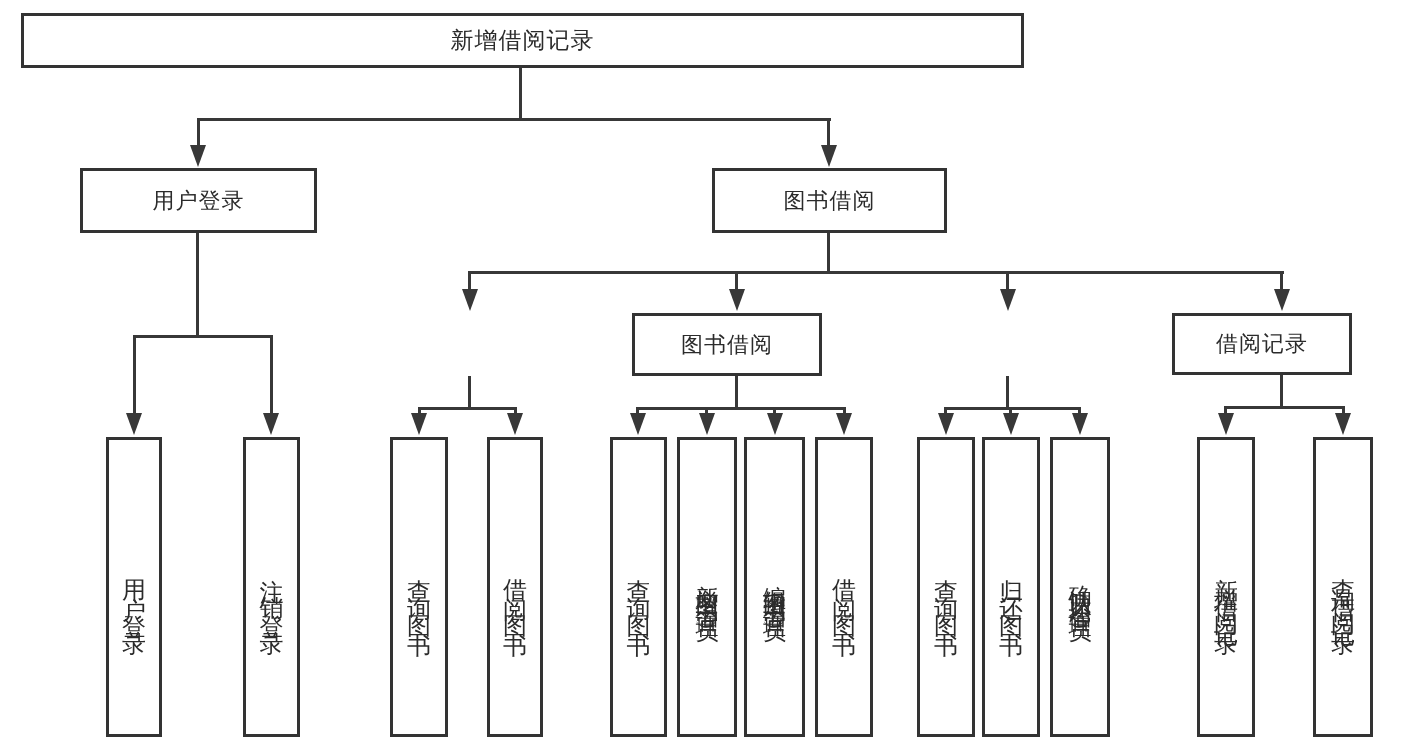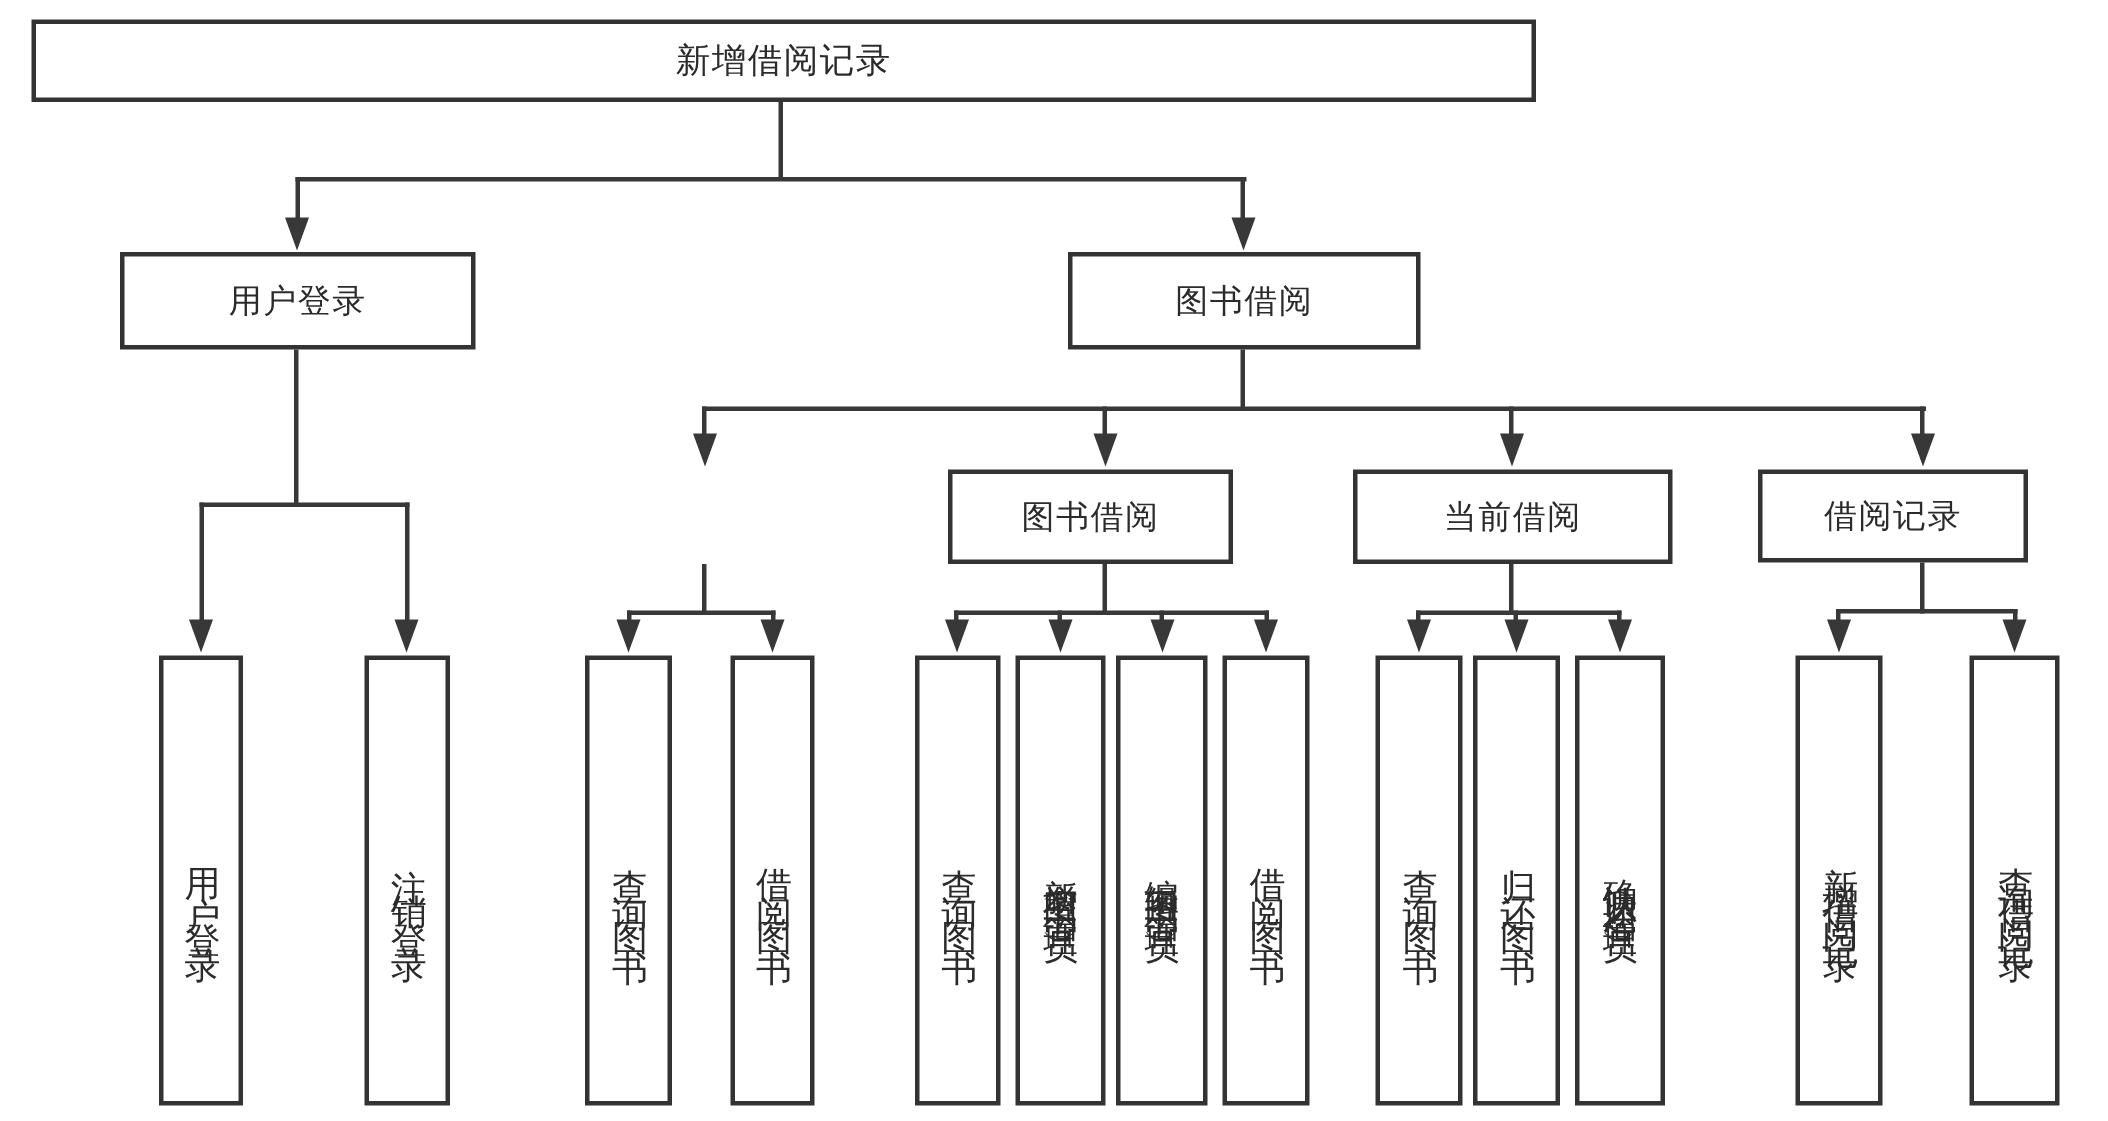--- a/index.html
+++ b/index.html
@@ -47,23 +47,20 @@
 
   <div class="box" style="left:80px;top:168px;width:237px;height:65px">
     <span class="hlabel">用户登录</span>
   </div>
   <div class="box" style="left:712px;top:168px;width:235px;height:65px">
     <span class="hlabel">图书借阅</span>
   </div>
 
   <div class="box" style="left:632px;top:313px;width:190px;height:63px">
     <span class="hlabel">图书借阅</span>
-  </div>
-  <div class="box" style="left:902px;top:313px;width:213px;height:63px">
-    <span class="hlabel">当前借阅</span>
   </div>
   <div class="box" style="left:1172px;top:313px;width:180px;height:62px">
     <span class="hlabel">借阅记录</span>
   </div>
 
   <div class="box leaf" style="left:106px;top:437px;width:56px;height:300px">
     <span class="vlabel">用户登录</span>
   </div>
   <div class="box leaf" style="left:243px;top:437px;width:57px;height:300px">
     <span class="vlabel">注销登录</span>

